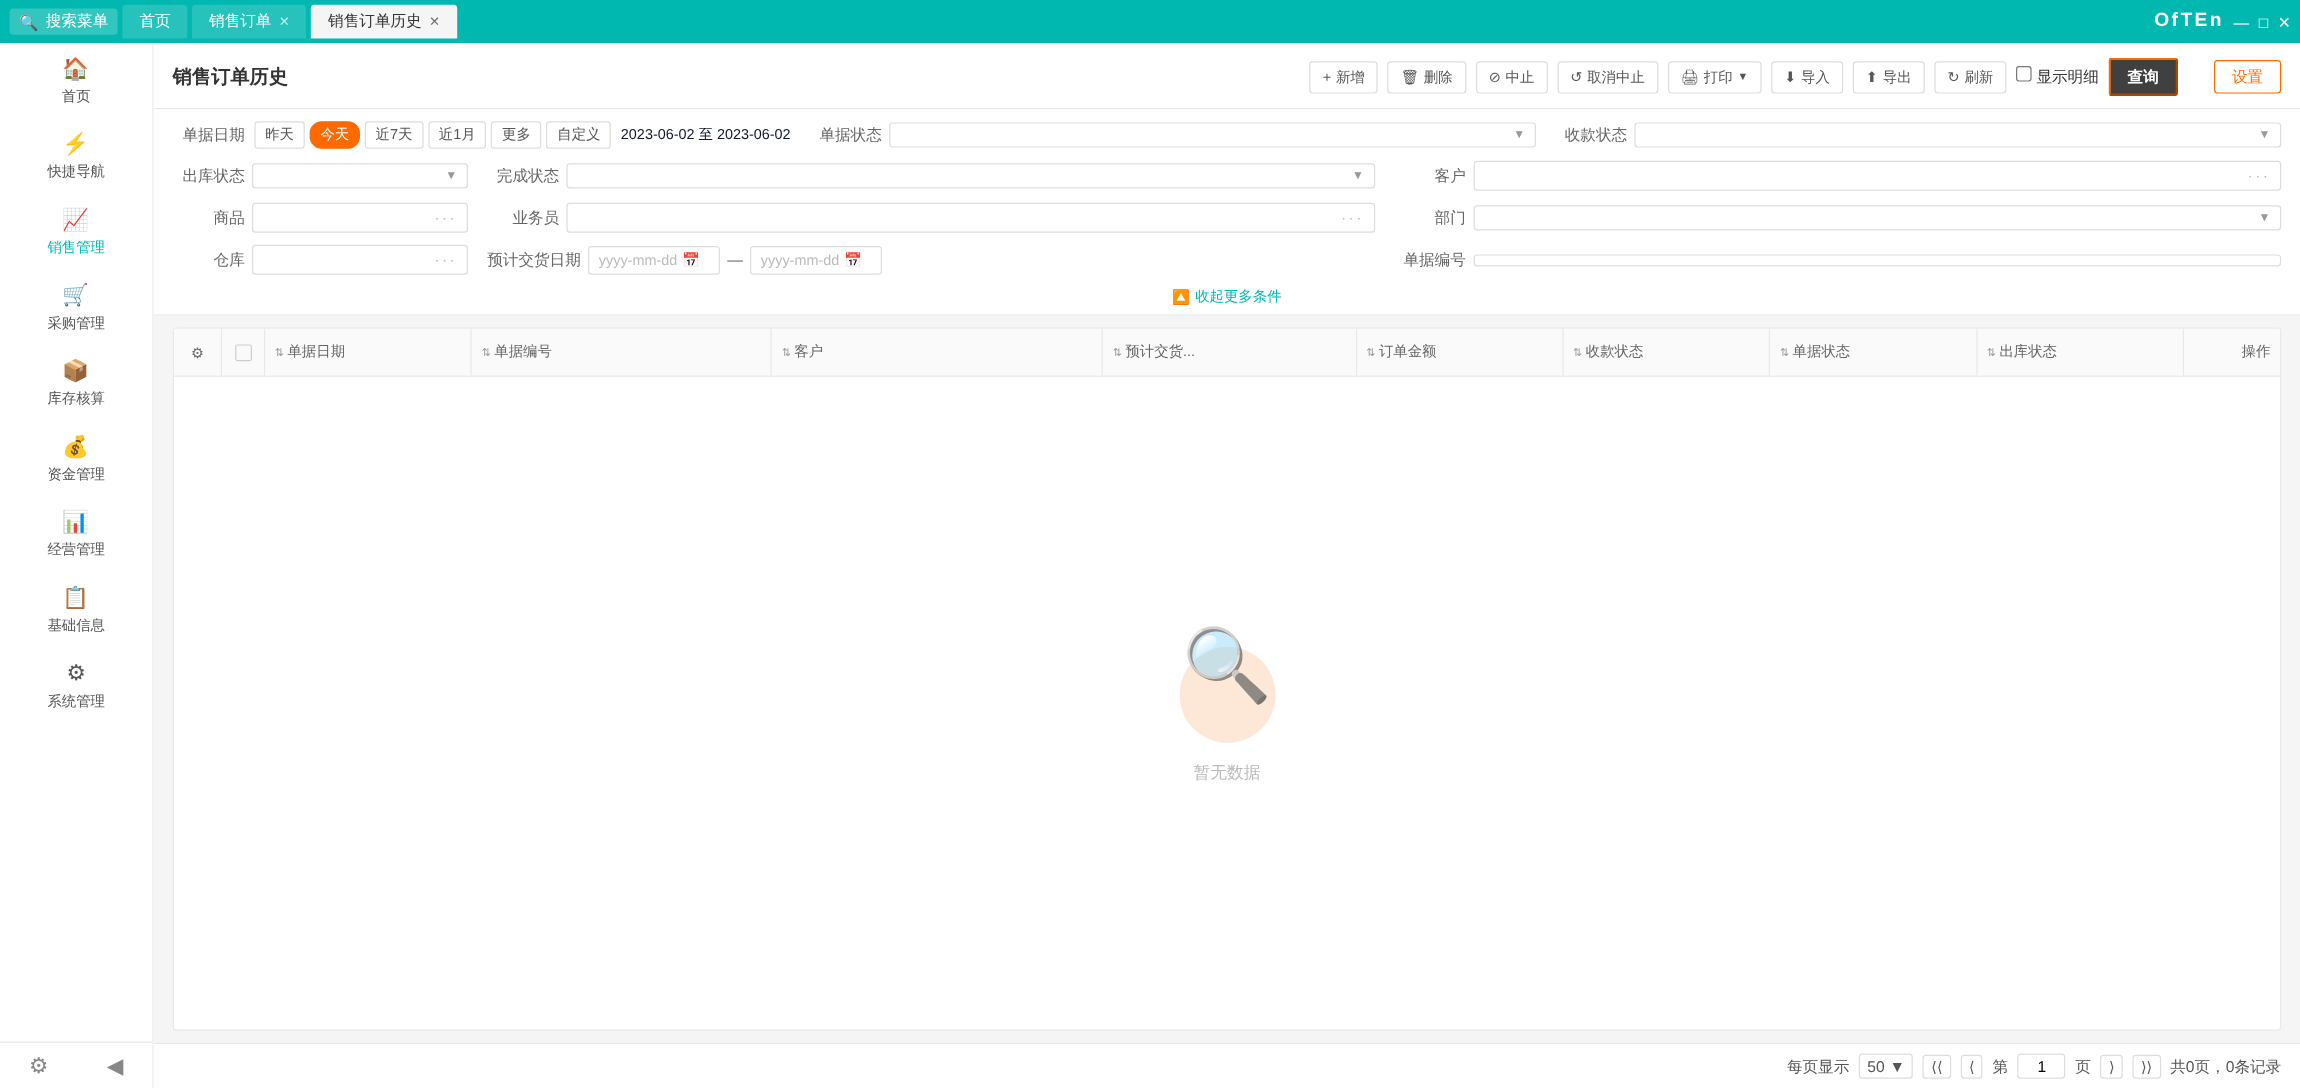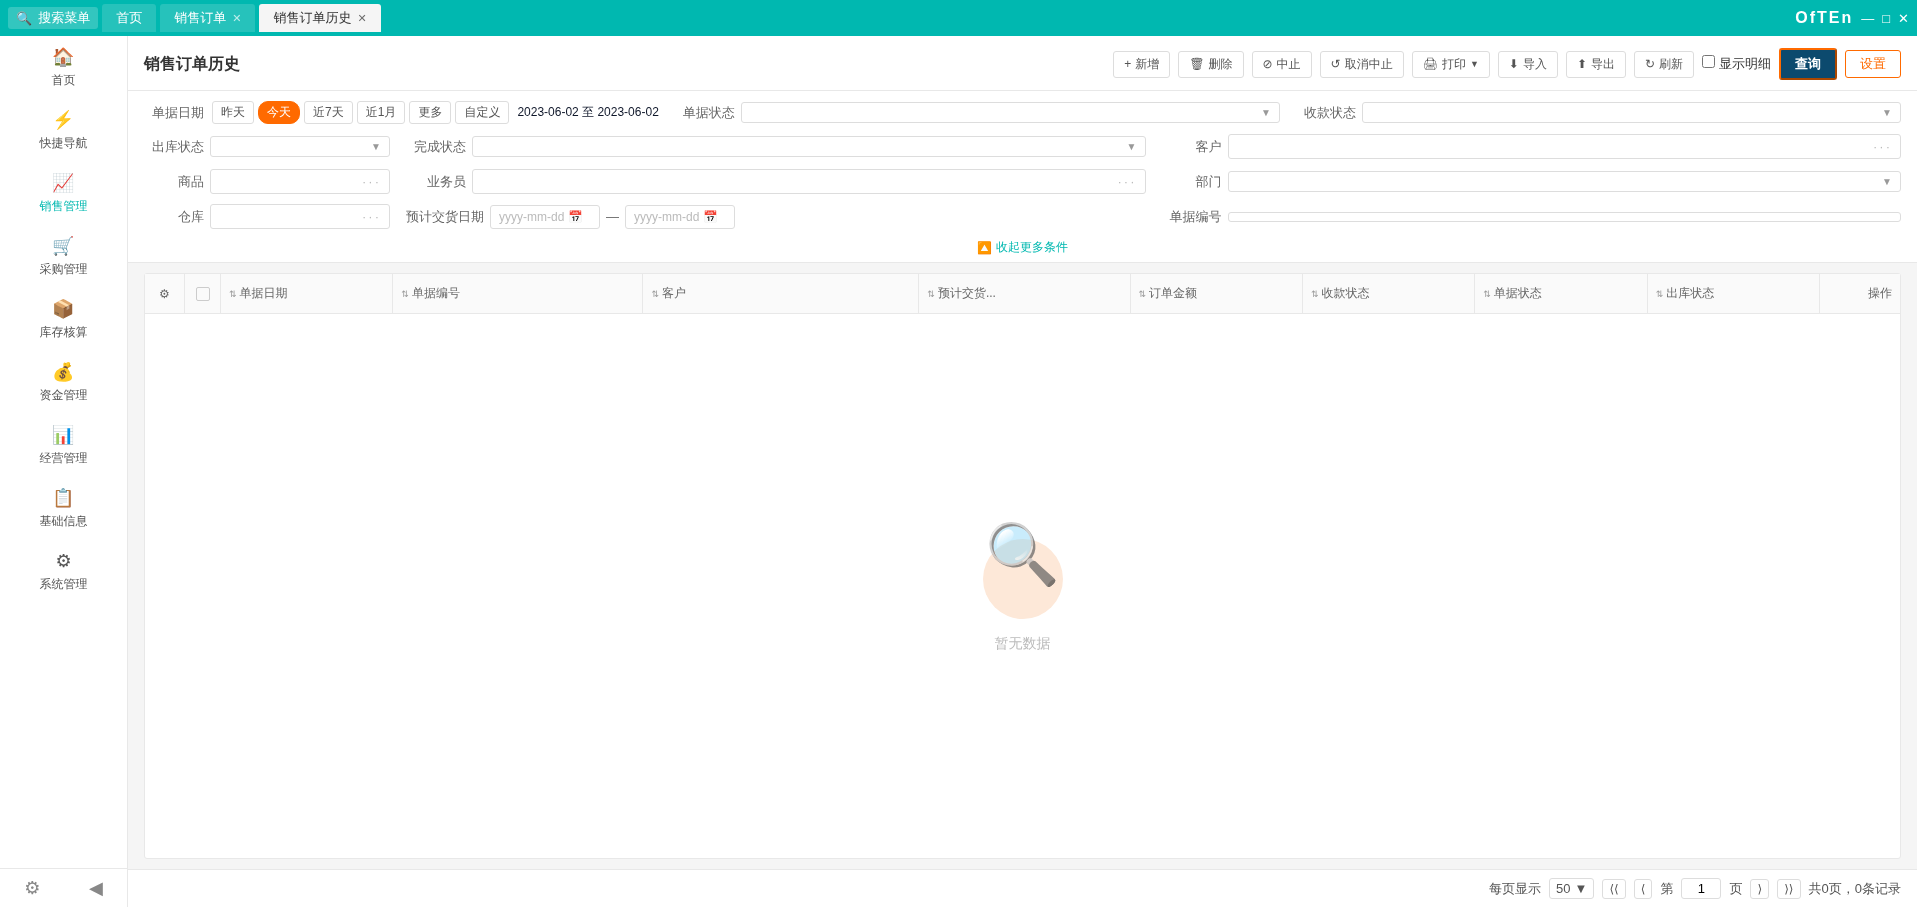--- a/index.html
+++ b/index.html
@@ -24,22 +24,22 @@
 
     
     .content { flex: 1; overflow: auto; background: #f5f5f5; display: flex; flex-direction: column; }
 
     
     .page-header { background: #fff; padding: 12px 16px 0; border-bottom: 1px solid #e8e8e8; flex-shrink: 0; }
     .page-title-bar { display: flex; align-items: center; justify-content: space-between; margin-bottom: 10px; }
     .page-title { font-size: 16px; font-weight: bold; color: #333; }
     .toolbar { display: flex; align-items: center; gap: 8px; flex-wrap: wrap; }
     .toolbar-btn { display: flex; align-items: center; gap: 4px; padding: 4px 10px; border: 1px solid #ddd; background: #fff; border-radius: 3px; cursor: pointer; font-size: 12px; color: #555; }
-    .toolbar-btn-primary { background: #0c4a6e; color: #fff; border-color: #ff6a00; border-radius: 3px; padding: 5px 14px; cursor: pointer; font-size: 13px; font-weight: bold; }
-    .toolbar-btn-secondary { background: #fff; color: #ff6a00; border: 1px solid #ff6a00; border-radius: 3px; padding: 4px 14px; cursor: pointer; font-size: 13px; }
+    .toolbar-btn-primary { background: #404040; color: #fff; border-color: #ff6a00; border-radius: 3px; padding: 5px 14px; cursor: pointer; font-size: 13px; font-weight: bold; }
+    .toolbar-btn-secondary { background: #fff; color: #ff6a00; border: 1px solid #ff6a00; border-radius: 3px; padding: 4px 14px; cursor: pointer; font-size: 13px; margin-left: 22px; }
 
     
     .filter-area { padding: 10px 16px 6px; background: #fff; border-bottom: 1px solid #e8e8e8; flex-shrink: 0; }
     .filter-row { display: flex; align-items: center; gap: 16px; margin-bottom: 10px; flex-wrap: wrap; }
     .filter-label { color: #666; min-width: 60px; text-align: right; flex-shrink: 0; font-size: 13px; }
     .filter-field { display: flex; align-items: center; gap: 6px; flex: 1; min-width: 200px; }
     .date-btns { display: flex; gap: 4px; }
     .date-btn { padding: 2px 8px; border: 1px solid #ddd; border-radius: 3px; cursor: pointer; font-size: 12px; color: #555; background: #fff; }
     .date-btn.active { background: #ff6a00; color: #fff; border-color: #ff6a00; border-radius: 10px; }
     .date-range { color: #0f172a; font-size: 12px; }

